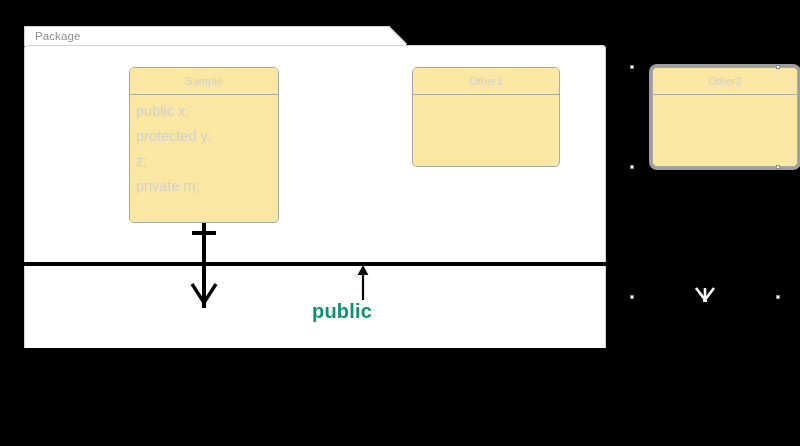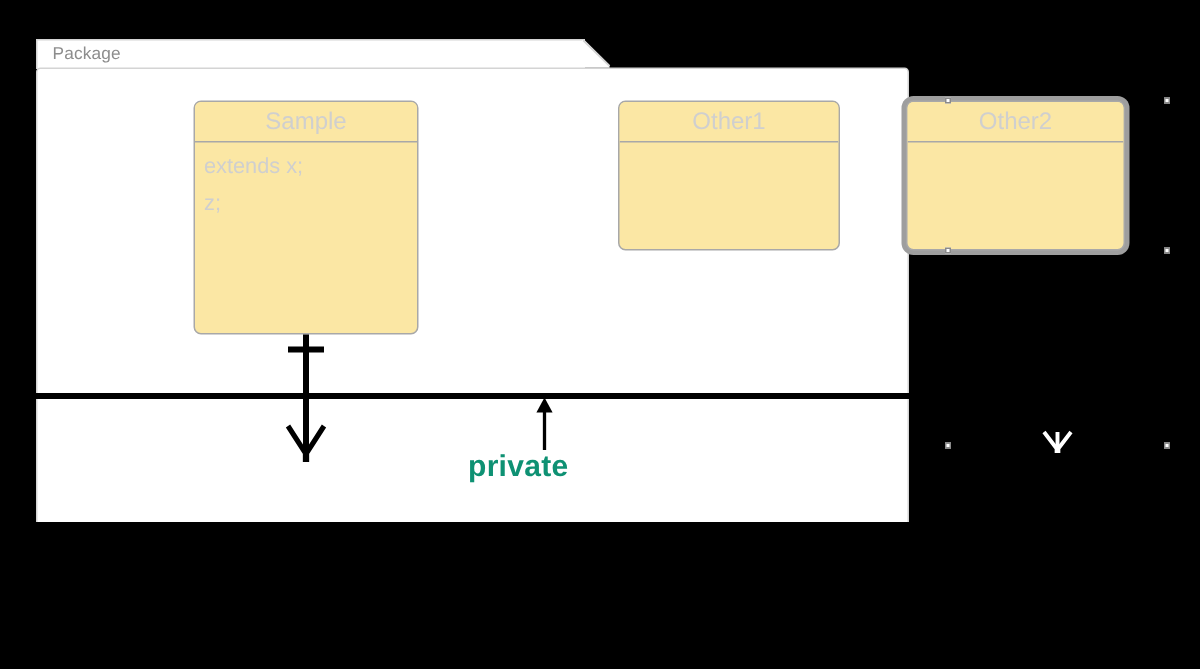--- a/index.html
+++ b/index.html
@@ -82,21 +82,21 @@
     background: #fbe7a4;
     border: 1.4px solid #a8a8a8;
     border-radius: 5px;
     box-sizing: border-box;
     overflow: hidden;
   }
   .uml-class .title {
     height: 27px;
     line-height: 27px;
     text-align: center;
-    font-size: 16px;
+    font-size: 11px;
     color: #cfcfcf;
     border-bottom: 1.2px solid #a8a8a8;
     box-sizing: border-box;
     background: #fbe7a4;
     white-space: nowrap;
   }
   .uml-class .attrs {
     padding: 4px 6px 2px 6px;
   }
   .uml-class .attrs div {
@@ -161,22 +161,24 @@
       <path d="M1,0 L22,20.5" stroke="#d4d4d4" stroke-width="1.6" fill="none"></path>
     </svg>
 
     <div class="package-body"></div>
 
     <div class="package-seam"></div>
 
     <div class="uml-class" style="left:105px; top:41px; width:150px; height:156px;">
       <div class="title">Sample</div>
       <div class="attrs">
-        <div>extends x;</div>
+        <div>public x;</div>
+        <div>protected y;</div>
         <div>z;</div>
+        <div>private m;</div>
       </div>
     </div>
 
     <div class="uml-class" style="left:388px; top:41px; width:148px; height:100px;">
       <div class="title">Other1</div>
       <div class="attrs"></div>
     </div>
 
 
     <div class="conn-vert" style="left:178px; top:197px; width:3.5px; height:78px;"></div>
@@ -185,21 +187,21 @@
 
     <div class="conn-horiz" style="left:178px; top:236px; width:404px; height:3.5px;"></div>
 
     <svg class="arrow-svg" style="left:162px; top:256px;" width="36" height="26" viewBox="0 0 36 26">
       <path d="M6,2 L17.6,20 L17.6,26" fill="none" stroke="#000000" stroke-width="3.4"></path>
       <path d="M30,2 L18.4,20 L18.4,26" fill="none" stroke="#000000" stroke-width="3.4"></path>
       <path d="M18,2 L18,20" fill="none" stroke="#000000" stroke-width="3.4"></path>
     </svg>
   </div>
 
-  <div class="uml-class selected" style="left:604px; top:67px; width:146px; height:100px;">
+  <div class="uml-class selected" style="left:652px; top:67px; width:146px; height:100px;">
     <div class="title">Other2</div>
     <div class="attrs"></div>
   </div>
   <div class="handle" style="left:630px; top:65px;"></div>
   <div class="handle" style="left:776px; top:65px;"></div>
   <div class="handle" style="left:630px; top:165px;"></div>
   <div class="handle" style="left:776px; top:165px;"></div>
 
   <div class="handle" style="left:630px; top:295px;"></div>
   <div class="handle" style="left:776px; top:295px;"></div>
@@ -210,16 +212,16 @@
     <path d="M6,0 L14.4,11 L14.4,14" fill="none" stroke="#ffffff" stroke-width="2.6"></path>
     <path d="M24,0 L15.6,11 L15.6,14" fill="none" stroke="#ffffff" stroke-width="2.6"></path>
     <path d="M15,0 L15,11" fill="none" stroke="#ffffff" stroke-width="2.6"></path>
   </svg>
 
   <div class="annotation" style="left:312px; top:264px;">
     <svg style="position:absolute; left:42px; top:0;" width="18" height="36" viewBox="0 0 18 36">
       <path d="M9,36 L9,5" stroke="#000000" stroke-width="2.2" fill="none"></path>
       <path d="M9,1 L3.6,11 L14.4,11 Z" fill="#000000"></path>
     </svg>
-    <div class="anno-label" style="position:absolute; left:0; top:36px;">private</div>
+    <div class="anno-label" style="position:absolute; left:0; top:36px;">public</div>
   </div>
 
 </div>
 
 </body></html>

